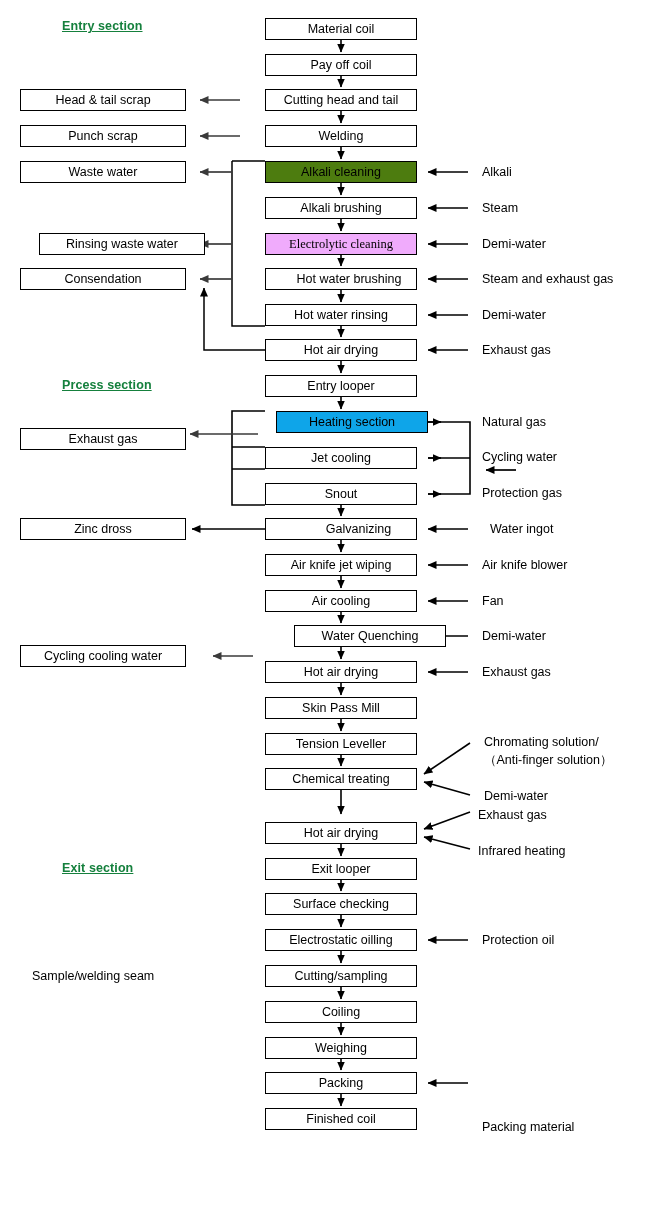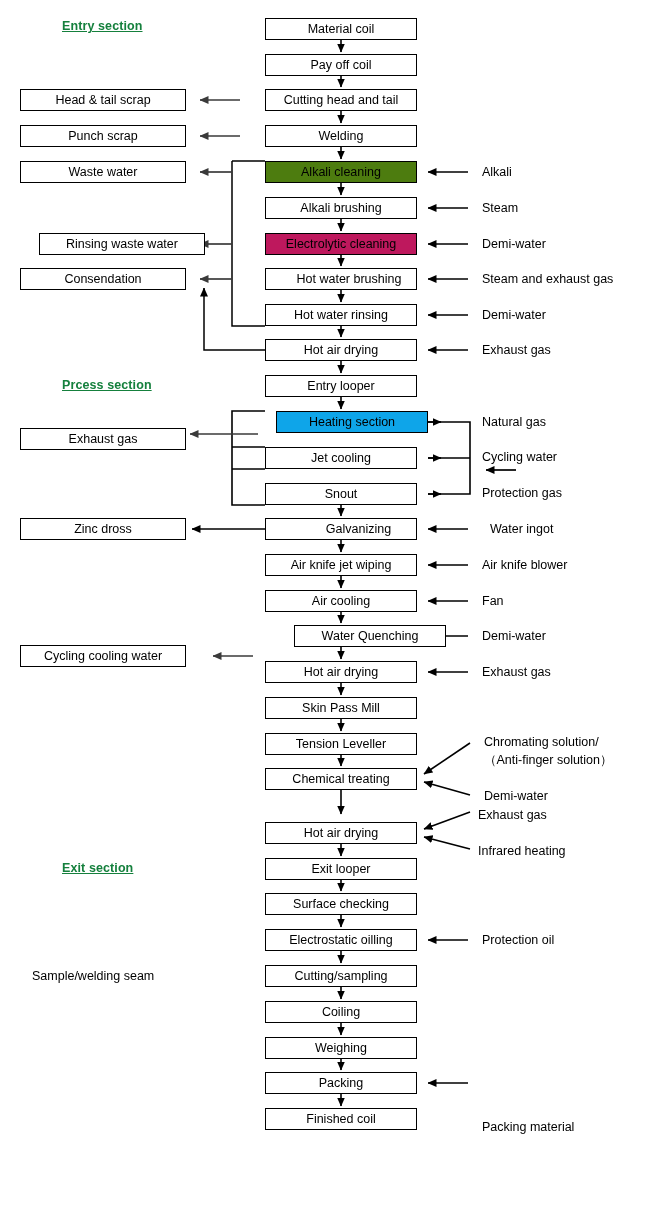--- a/index.html
+++ b/index.html
@@ -136,21 +136,21 @@
   <div class="sect" style="left:62px;top:378px;">Prcess section</div>
   <div class="sect" style="left:62px;top:861px;">Exit section</div>
 
   <div id="main-boxes">
       <div class="boxtext" style="left: 265px; top: 18px; width: 152px; height: 22px; border: 1.6px solid rgb(0, 0, 0); background: rgb(255, 255, 255);">Material coil</div>
       <div class="boxtext" style="left: 265px; top: 54px; width: 152px; height: 22px; border: 1.6px solid rgb(0, 0, 0); background: rgb(255, 255, 255);">Pay off coil</div>
       <div class="boxtext" style="left: 265px; top: 89px; width: 152px; height: 22px; border: 1.6px solid rgb(0, 0, 0); background: rgb(255, 255, 255);">Cutting head and tail</div>
       <div class="boxtext" style="left: 265px; top: 125px; width: 152px; height: 22px; border: 1.6px solid rgb(0, 0, 0); background: rgb(255, 255, 255);">Welding</div>
       <div class="boxtext" style="left: 265px; top: 161px; width: 152px; height: 22px; border: 1.6px solid rgb(0, 0, 0); background: #4d7c0f;">Alkali cleaning</div>
       <div class="boxtext" style="left: 265px; top: 197px; width: 152px; height: 22px; border: 1.6px solid rgb(0, 0, 0); background: rgb(255, 255, 255);">Alkali brushing</div>
-      <div class="boxtext" style="left: 265px; top: 233px; width: 152px; height: 22px; border: 1.6px solid rgb(0, 0, 0); background: #be185d;">Electrolytic cleaning</div>
+      <div class="boxtext" style="left: 265px; top: 233px; width: 152px; height: 22px; border: 1.6px solid rgb(0, 0, 0); background: #f0abfc; font-family: Liberation Serif, serif;">Electrolytic cleaning</div>
       <div class="boxtext" style="left: 265px; top: 268px; width: 152px; height: 22px; border: 1.6px solid rgb(0, 0, 0); background: rgb(255, 255, 255); padding-left: 16px;">Hot water brushing</div>
       <div class="boxtext" style="left: 265px; top: 304px; width: 152px; height: 22px; border: 1.6px solid rgb(0, 0, 0); background: rgb(255, 255, 255);">Hot water rinsing</div>
       <div class="boxtext" style="left: 265px; top: 339px; width: 152px; height: 22px; border: 1.6px solid rgb(0, 0, 0); background: rgb(255, 255, 255);">Hot air drying</div>
       <div class="boxtext" style="left: 265px; top: 375px; width: 152px; height: 22px; border: 1.6px solid rgb(0, 0, 0); background: rgb(255, 255, 255);">Entry looper</div>
       <div class="boxtext" style="left: 276px; top: 411px; width: 152px; height: 22px; border: 1.6px solid rgb(0, 0, 0); background: #0ea5e9;">Heating section</div>
       <div class="boxtext" style="left: 265px; top: 447px; width: 152px; height: 22px; border: 1.6px solid rgb(0, 0, 0); background: rgb(255, 255, 255);">Jet cooling</div>
       <div class="boxtext" style="left: 265px; top: 483px; width: 152px; height: 22px; border: 1.6px solid rgb(0, 0, 0); background: rgb(255, 255, 255);">Snout</div>
       <div class="boxtext" style="left: 265px; top: 518px; width: 152px; height: 22px; border: 1.6px solid rgb(0, 0, 0); background: rgb(255, 255, 255); padding-left: 35px;">Galvanizing</div>
       <div class="boxtext" style="left: 265px; top: 554px; width: 152px; height: 22px; border: 1.6px solid rgb(0, 0, 0); background: rgb(255, 255, 255);">Air knife jet wiping</div>
       <div class="boxtext" style="left: 265px; top: 590px; width: 152px; height: 22px; border: 1.6px solid rgb(0, 0, 0); background: rgb(255, 255, 255);">Air cooling</div>

